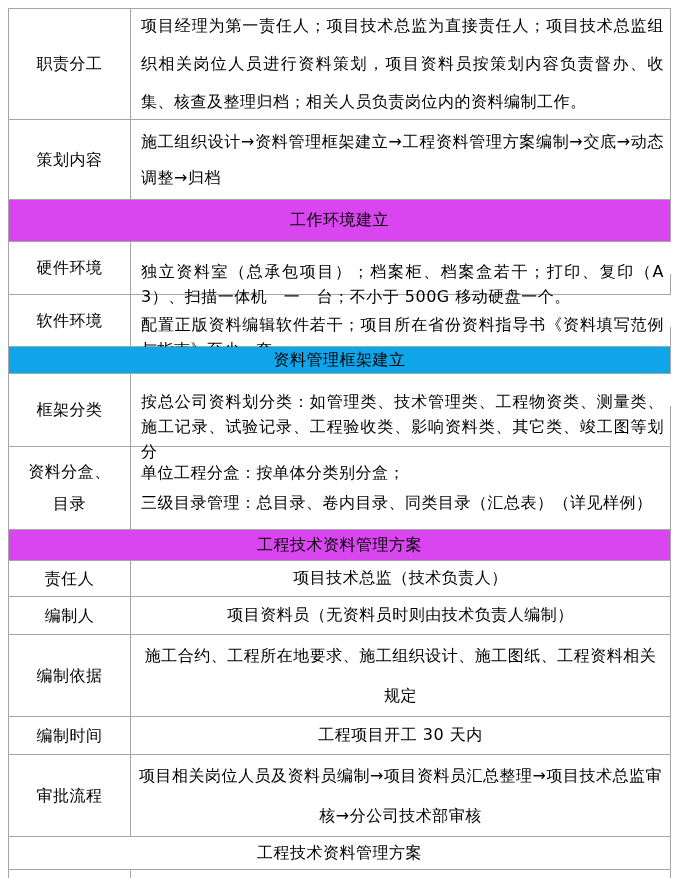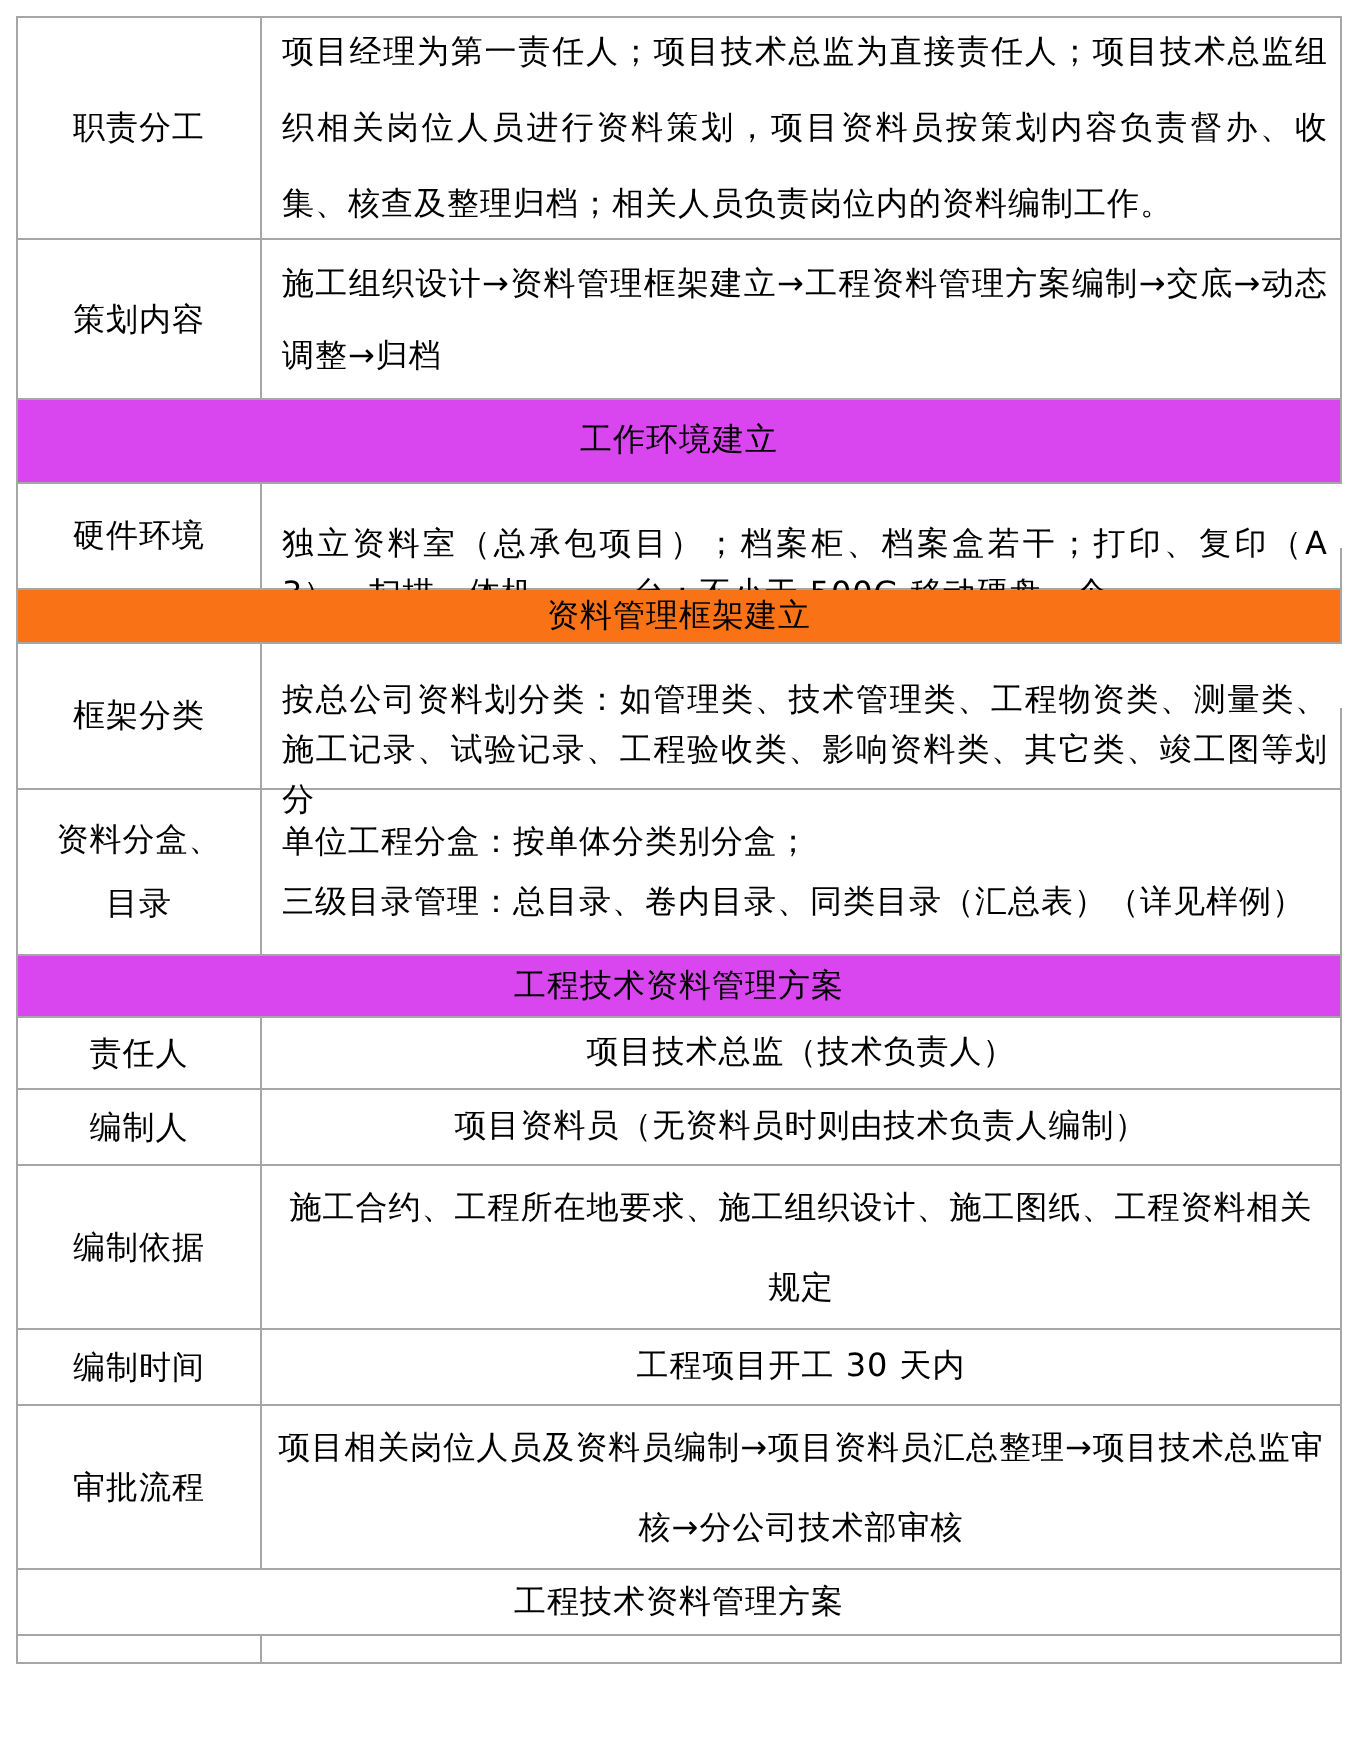--- a/index.html
+++ b/index.html
@@ -34,21 +34,21 @@
     white-space:pre-line;word-break:break-all;
   }
   .c-left{justify-content:flex-start;text-align:justify;}
   .c-center{justify-content:center;text-align:center;padding-left:6px;}
   .section{
     box-sizing:border-box;width:100%;
     border-right:1px solid #a6a6a6;border-bottom:1px solid #a6a6a6;
     display:flex;align-items:center;justify-content:center;text-align:center;
   }
   .sec-gray{background:#d946ef;}
-  .sec-white{background:#f97316;}
+  .sec-white{background:#0ea5e9;}
   .lh38{line-height:38px;}
   .lh36{line-height:36px;}
   .lh30{line-height:30px;}
   .lh25{line-height:25px;margin-top:32px;}
   .lh40{line-height:40px;}
 </style>
 </head>
 <body>
 
 <div class="page">
@@ -66,20 +66,24 @@
 
     <div class="row" style="height:42px">
       <div class="section sec-gray">工作环境建立</div>
     </div>
 
     <div class="row" style="height:53px">
       <div class="hcell">硬件环境</div>
       <div class="ccell c-left lh25">独立资料室（总承包项目）；档案柜、档案盒若干；打印、复印（A3）、扫描一体机　一　台；不小于 500G 移动硬盘一个。</div>
     </div>
 
+    <div class="row" style="height:52px">
+      <div class="hcell">软件环境</div>
+      <div class="ccell c-left lh25">配置正版资料编辑软件若干；项目所在省份资料指导书《资料填写范例与指南》至少一套。</div>
+    </div>
 
     <div class="row" style="height:27px">
       <div class="section sec-white">资料管理框架建立</div>
     </div>
 
     <div class="row" style="height:73px">
       <div class="hcell">框架分类</div>
       <div class="ccell c-left lh25">按总公司资料划分类：如管理类、技术管理类、工程物资类、测量类、施工记录、试验记录、工程验收类、影响资料类、其它类、竣工图等划分</div>
     </div>
 

